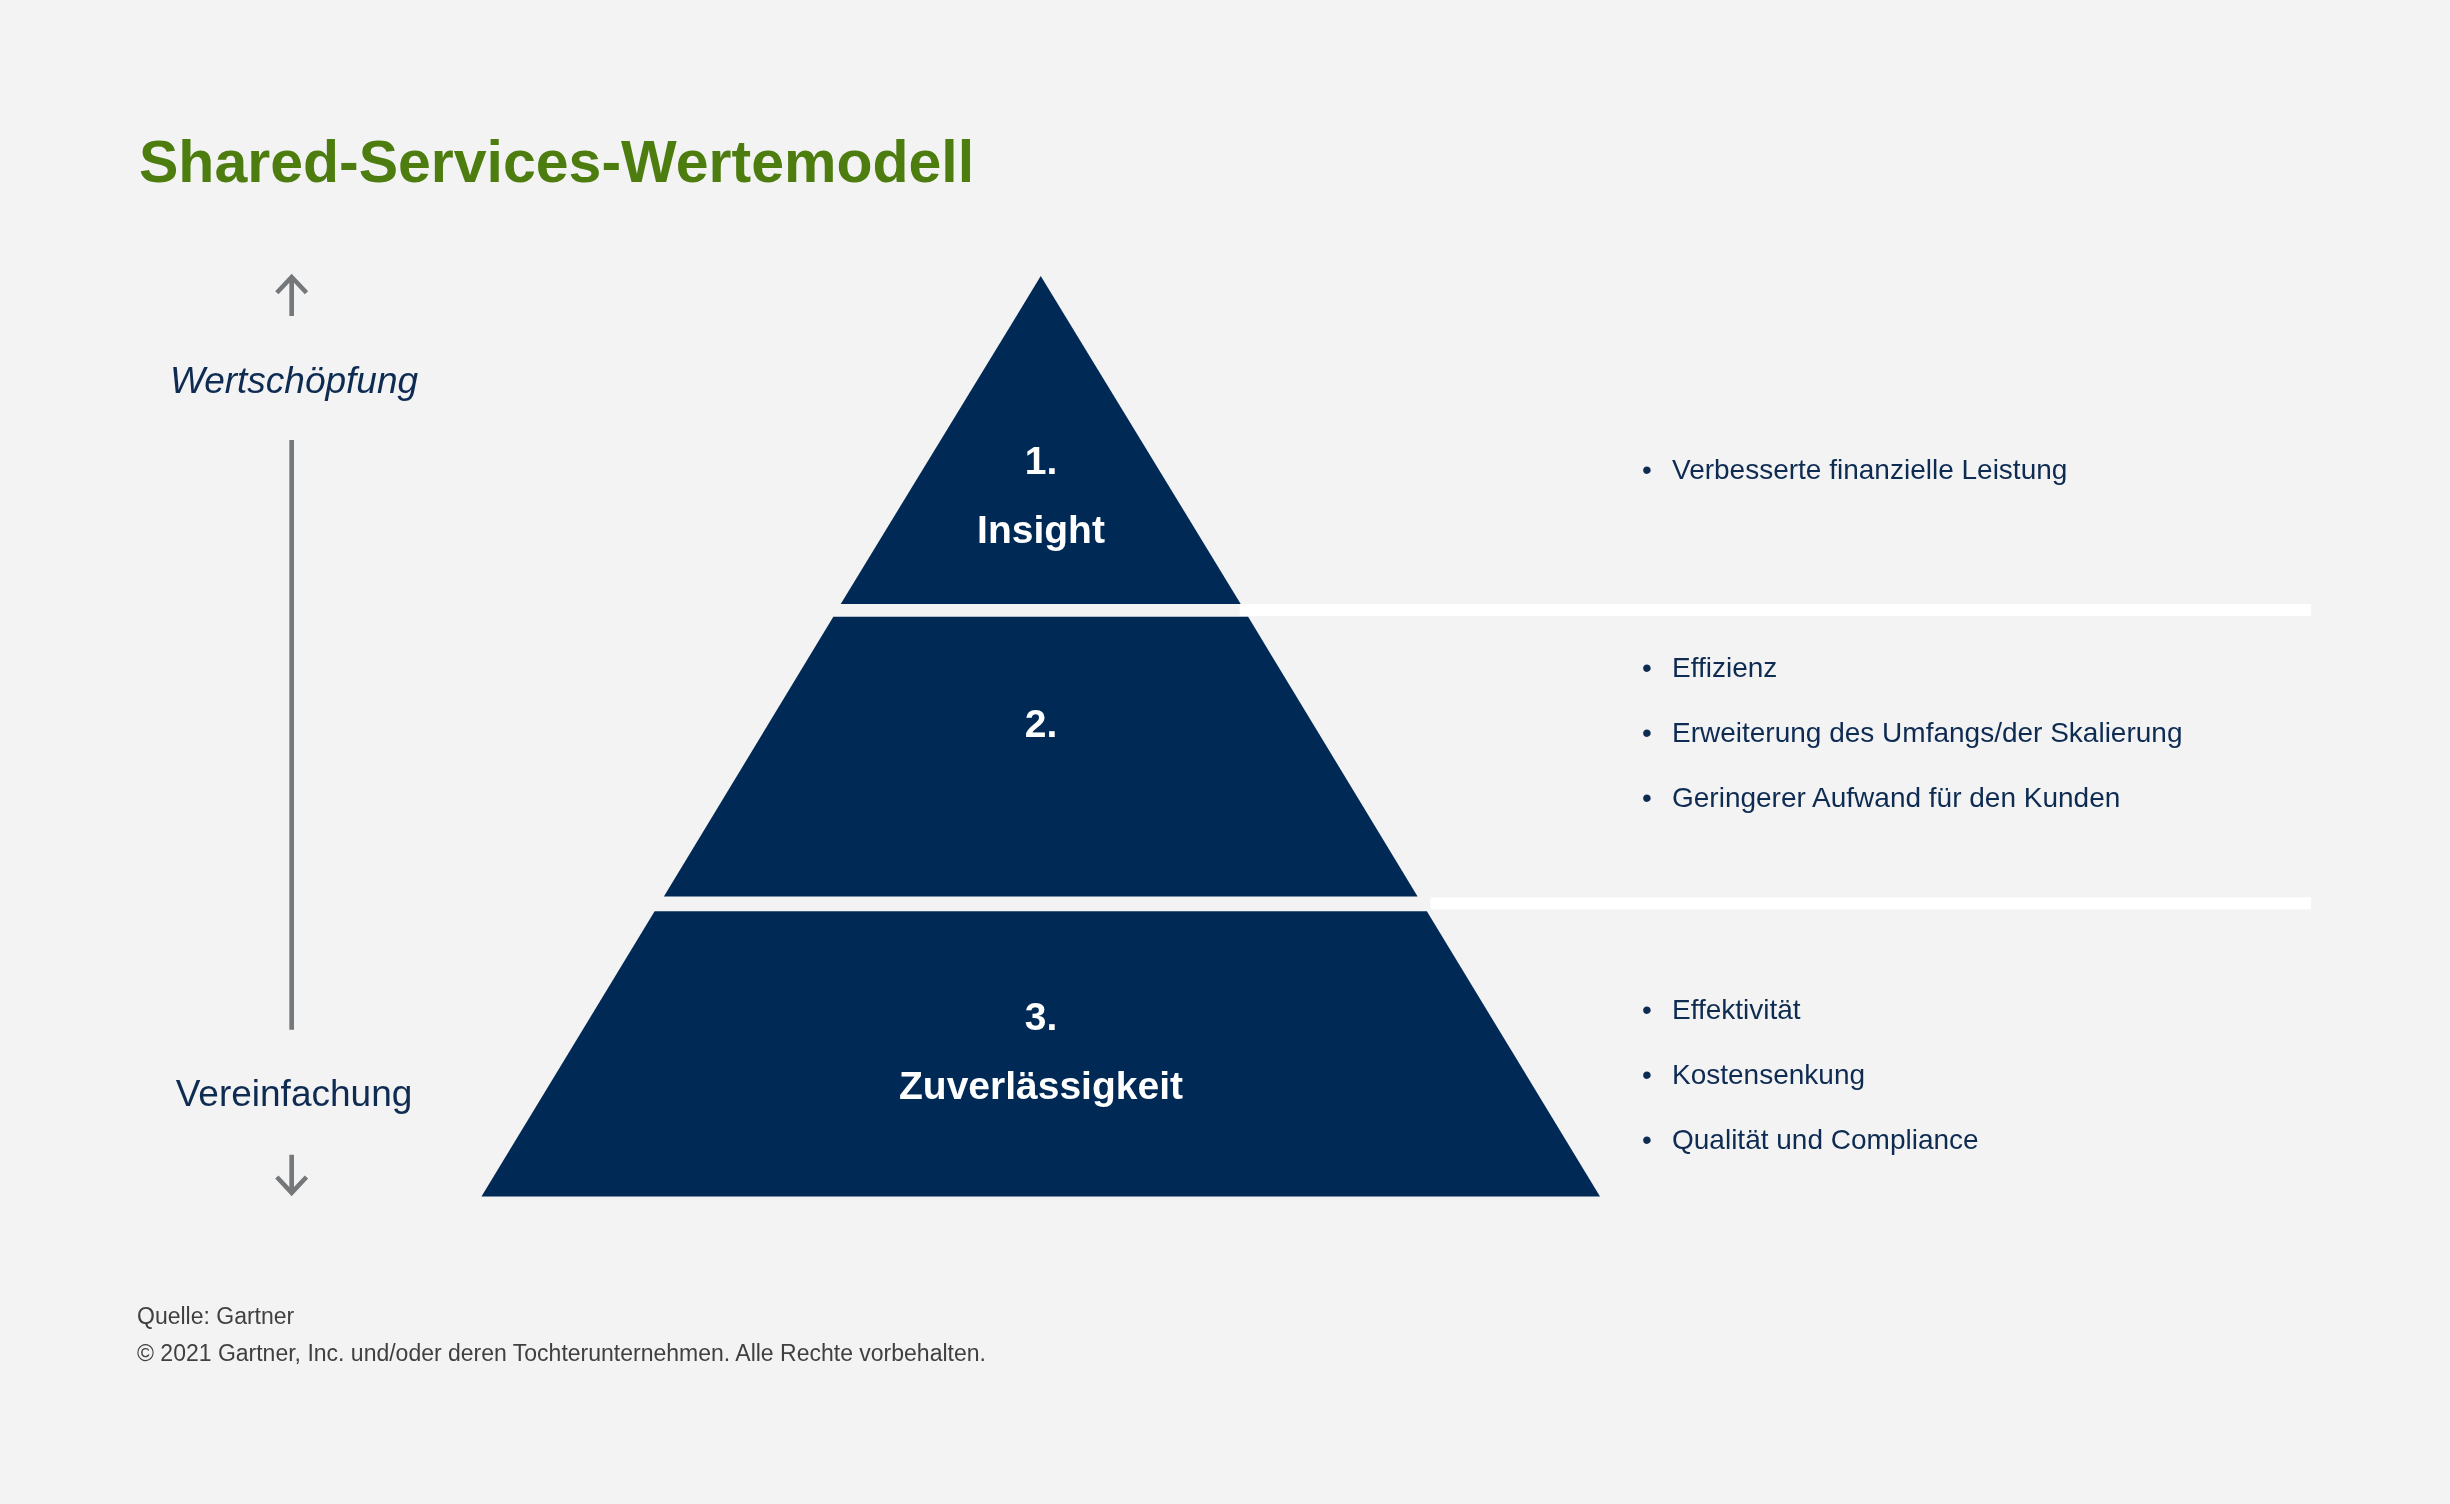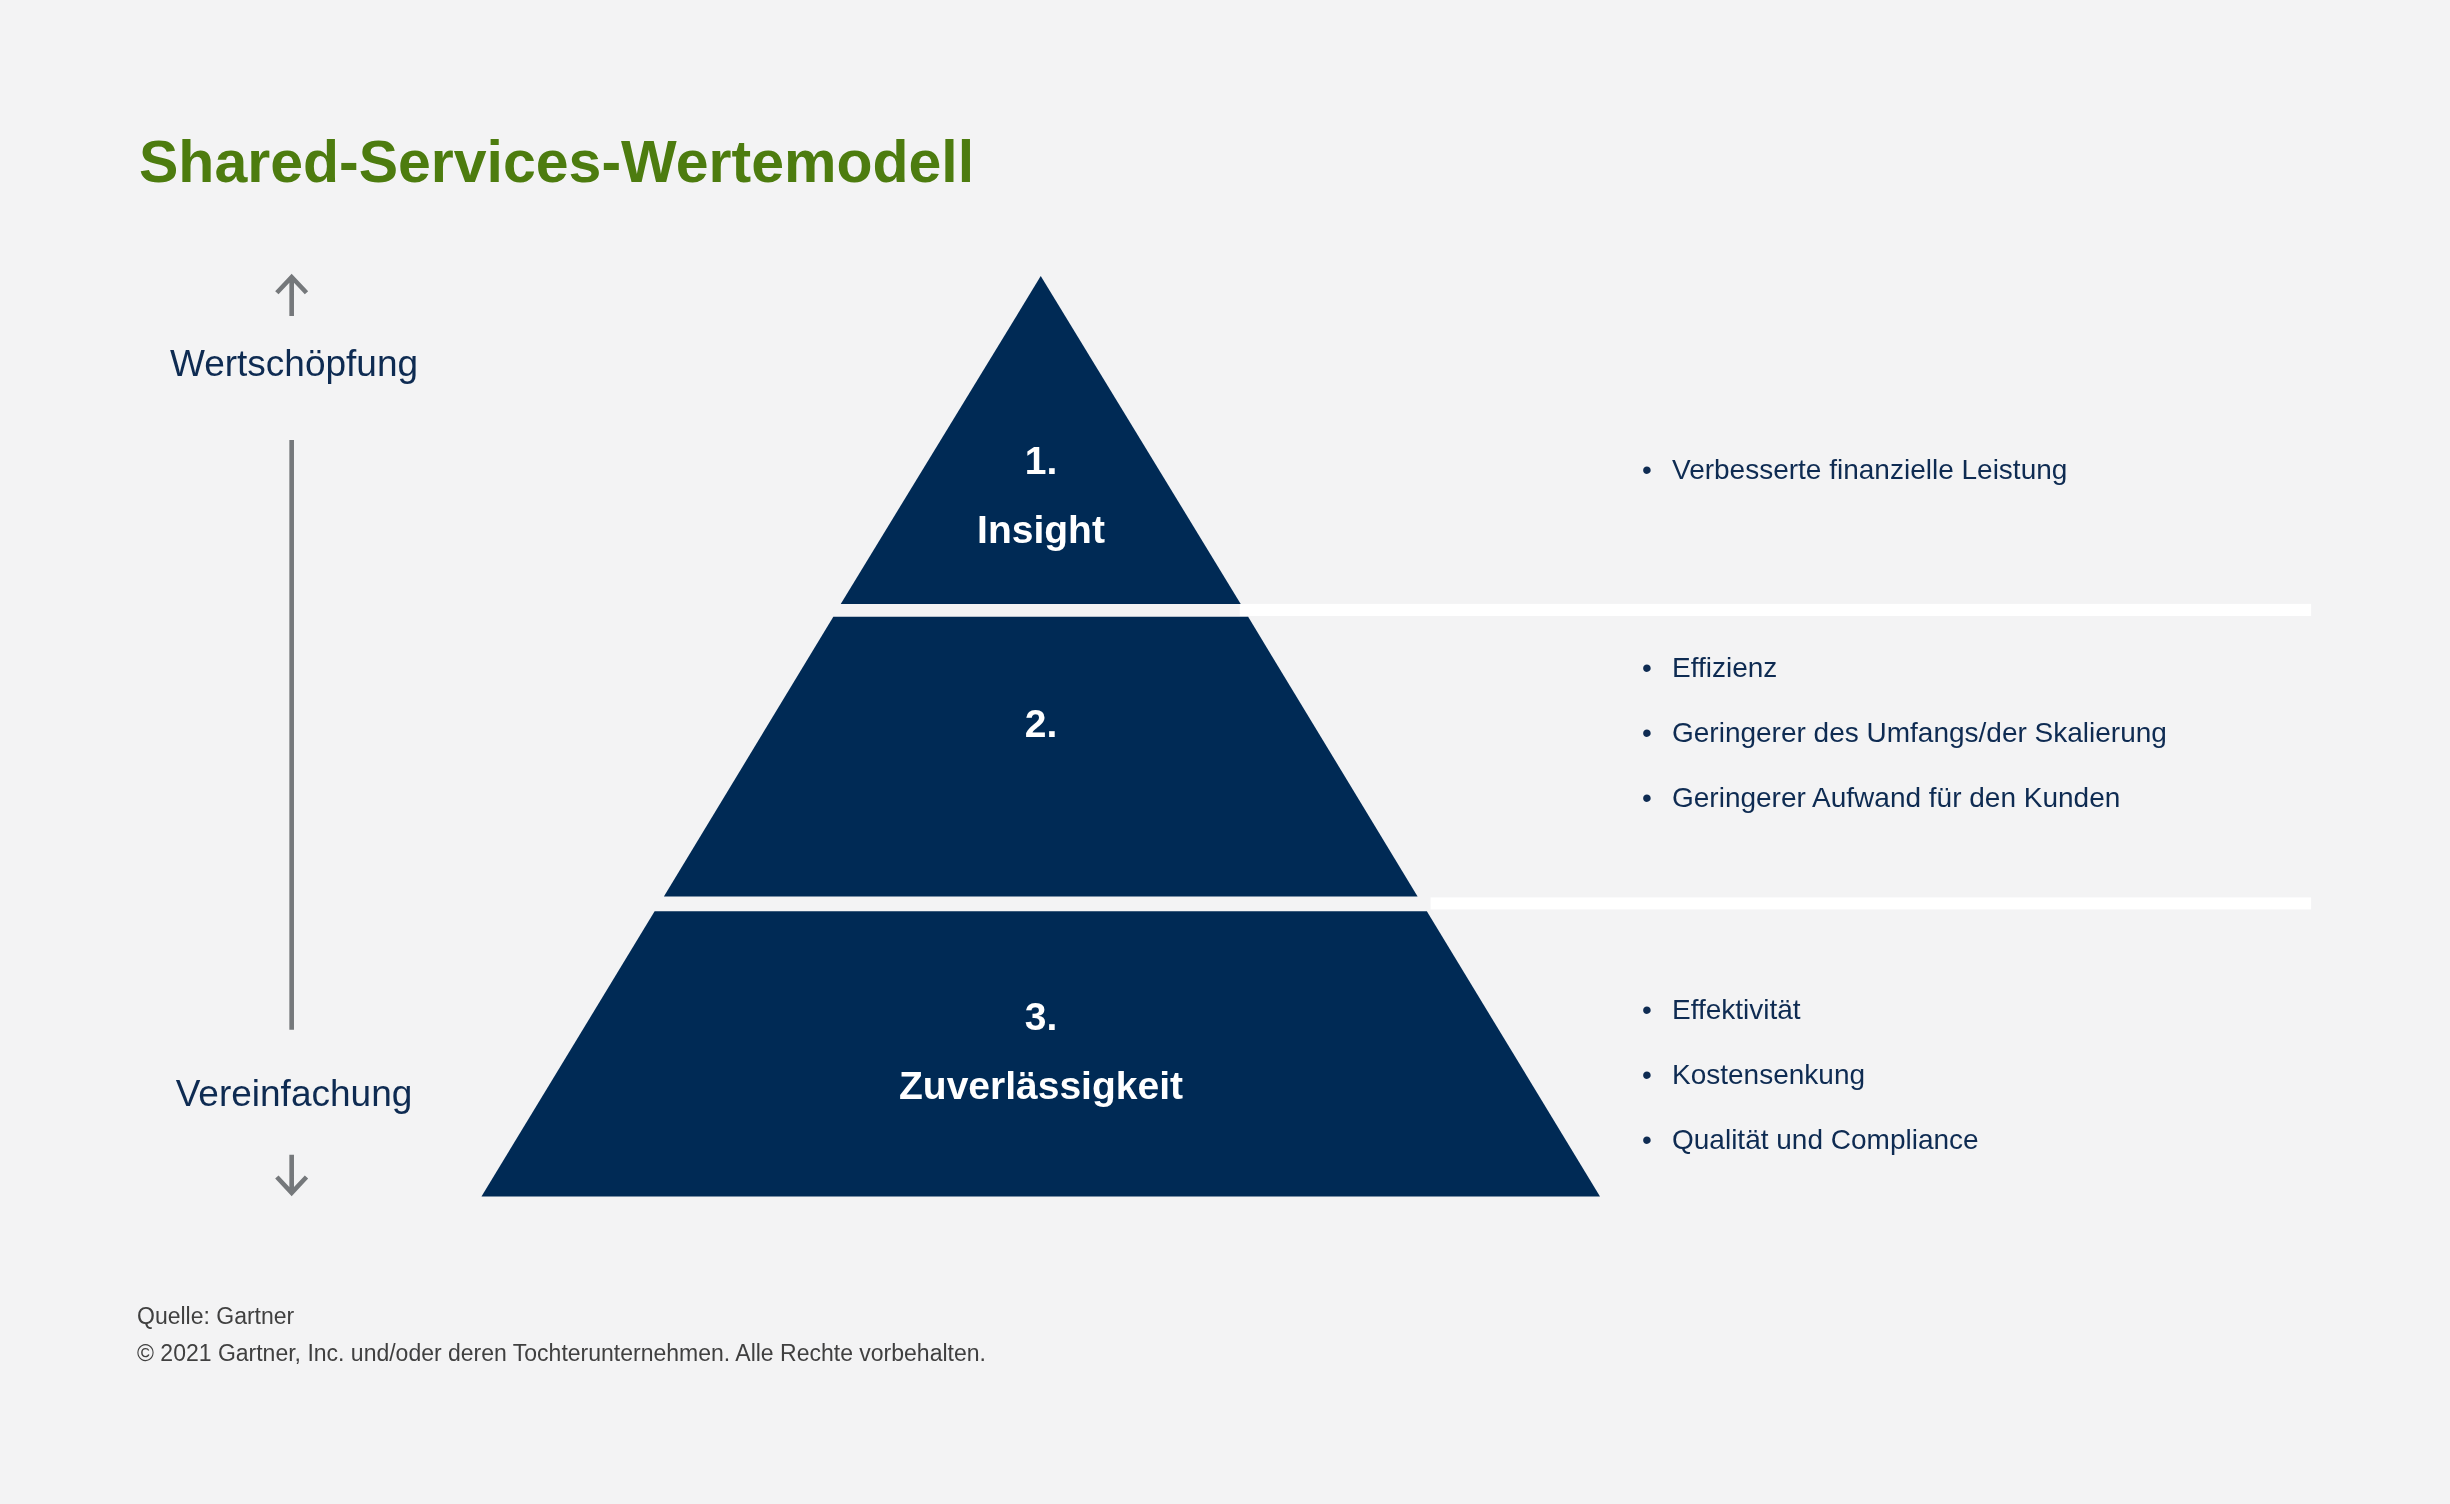--- a/index.html
+++ b/index.html
@@ -80,21 +80,21 @@
 
     <polygon points="1124,298 1340,652 908,652" fill="#002a55"></polygon>
     <polygon points="900,666 1348,666 1531,968 717,968" fill="#002a55"></polygon>
     <polygon points="707,984 1541,984 1728,1292 520,1292" fill="#002a55"></polygon>
 
     <path d="M315,341 L315,302 M299,316 L315,299 L331,316" stroke="#75787b" stroke-width="5" fill="none"></path>
     <line x1="315" y1="475" x2="315" y2="1112" stroke="#75787b" stroke-width="5"></line>
     <path d="M315,1247 L315,1286 M299,1271 L315,1288 L331,1271" stroke="#75787b" stroke-width="5" fill="none"></path>
   </svg>
 
-  <div class="axis-label" style="left:294px; top:342px;">Wertschöpfung</div>
+  <div class="axis-label" style="left:294px; top:359px;font-style:italic;">Wertschöpfung</div>
   <div class="axis-label" style="left:294px; top:1072px;">Vereinfachung</div>
 
   <div class="tier-label" style="top:426px;">
     <div>1.</div>
     <div>Insight</div>
   </div>
   <div class="tier-label" style="top:689px;">
     <div>2.</div>
   </div>
   <div class="tier-label" style="top:982px;">
@@ -109,21 +109,21 @@
     </div>
   </div>
 
   <div class="bullet-list" id="list-2">
     <div class="bullet-item">
       <span class="dot">•</span>
       <span class="bullet-text">Effizienz</span>
     </div>
     <div class="bullet-item">
       <span class="dot">•</span>
-      <span class="bullet-text">Geringerer des Umfangs/der Skalierung</span>
+      <span class="bullet-text">Erweiterung des Umfangs/der Skalierung</span>
     </div>
     <div class="bullet-item">
       <span class="dot">•</span>
       <span class="bullet-text">Geringerer Aufwand für den Kunden</span>
     </div>
   </div>
 
   <div class="bullet-list" id="list-3">
     <div class="bullet-item">
       <span class="dot">•</span>

